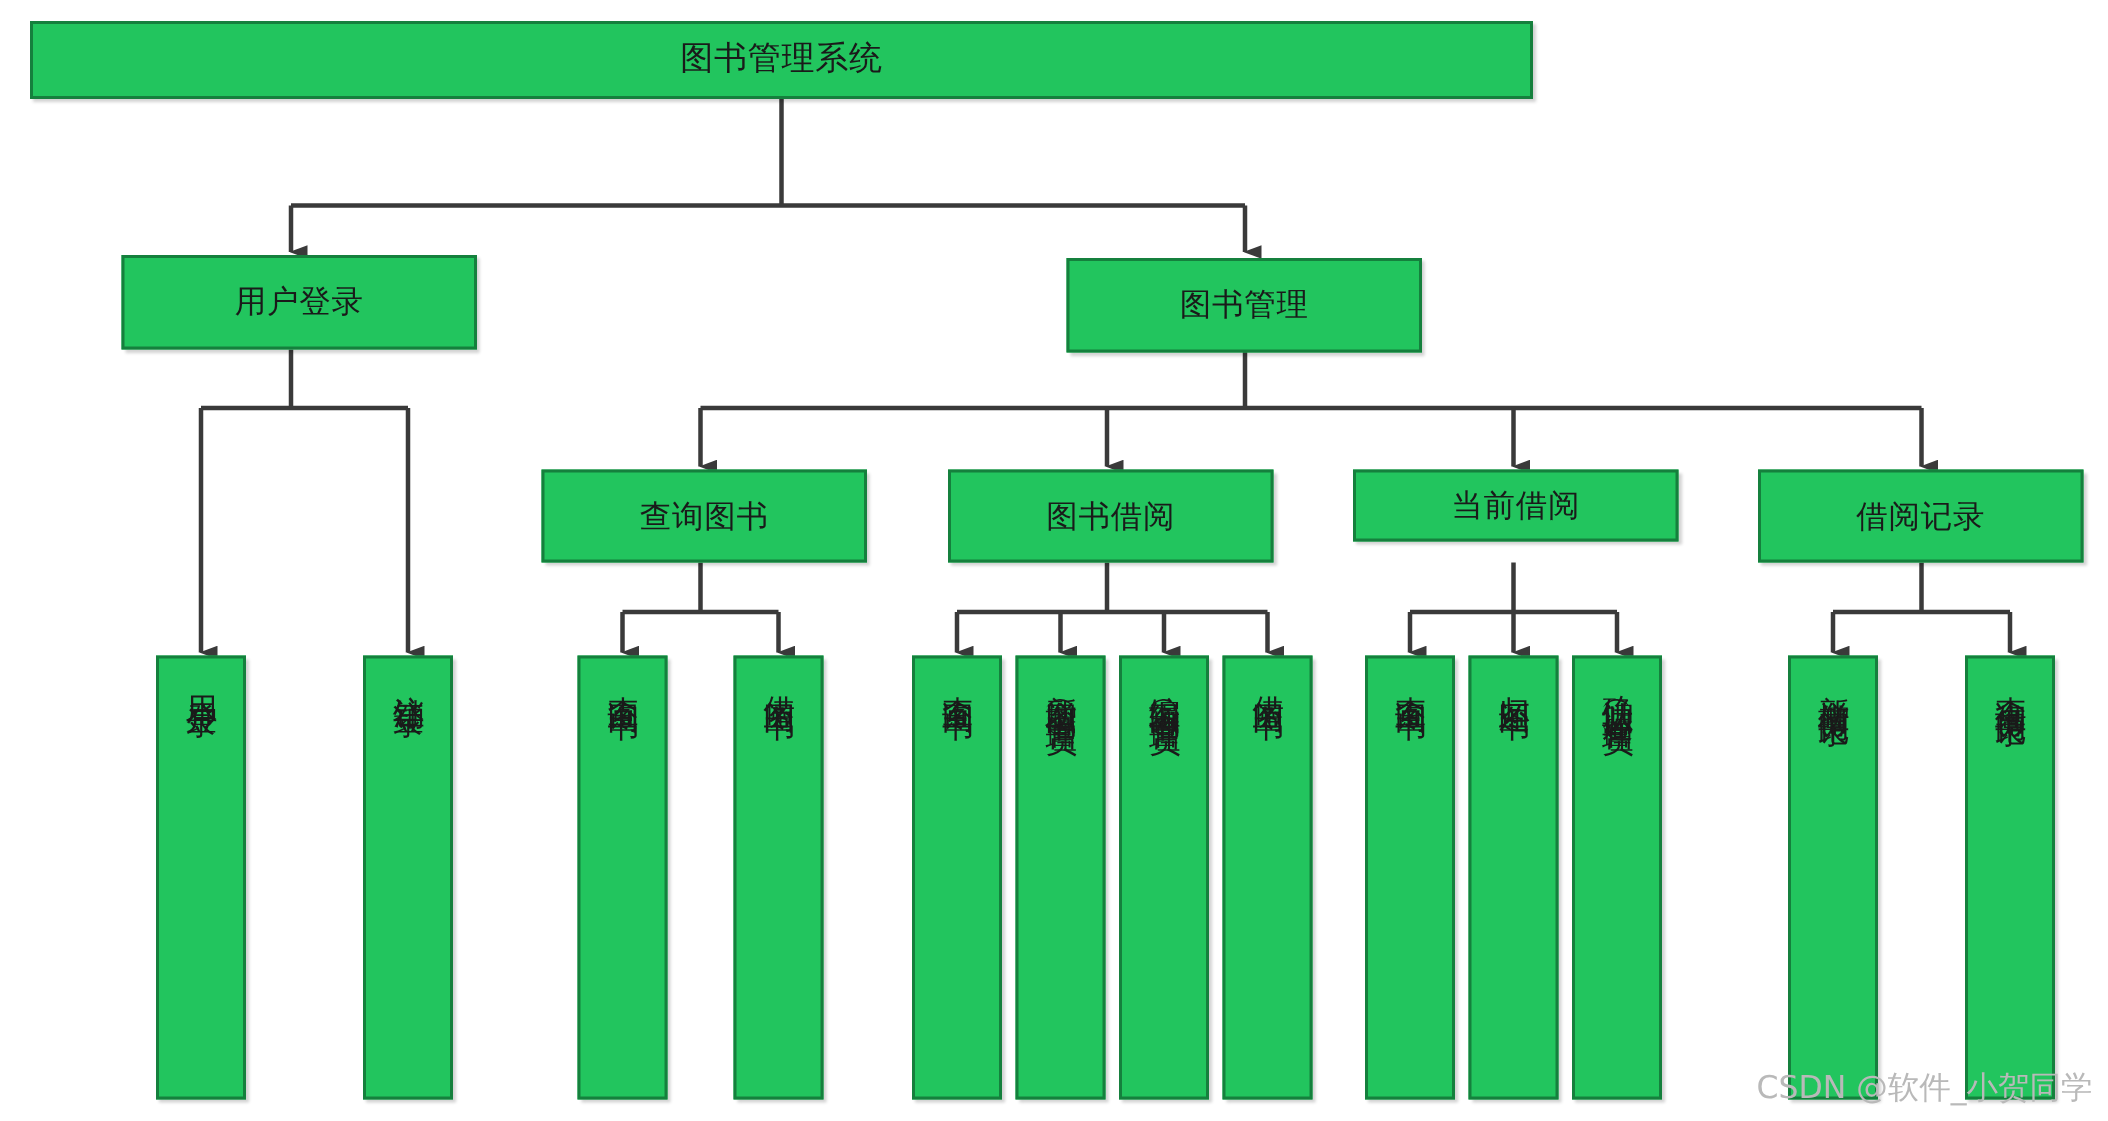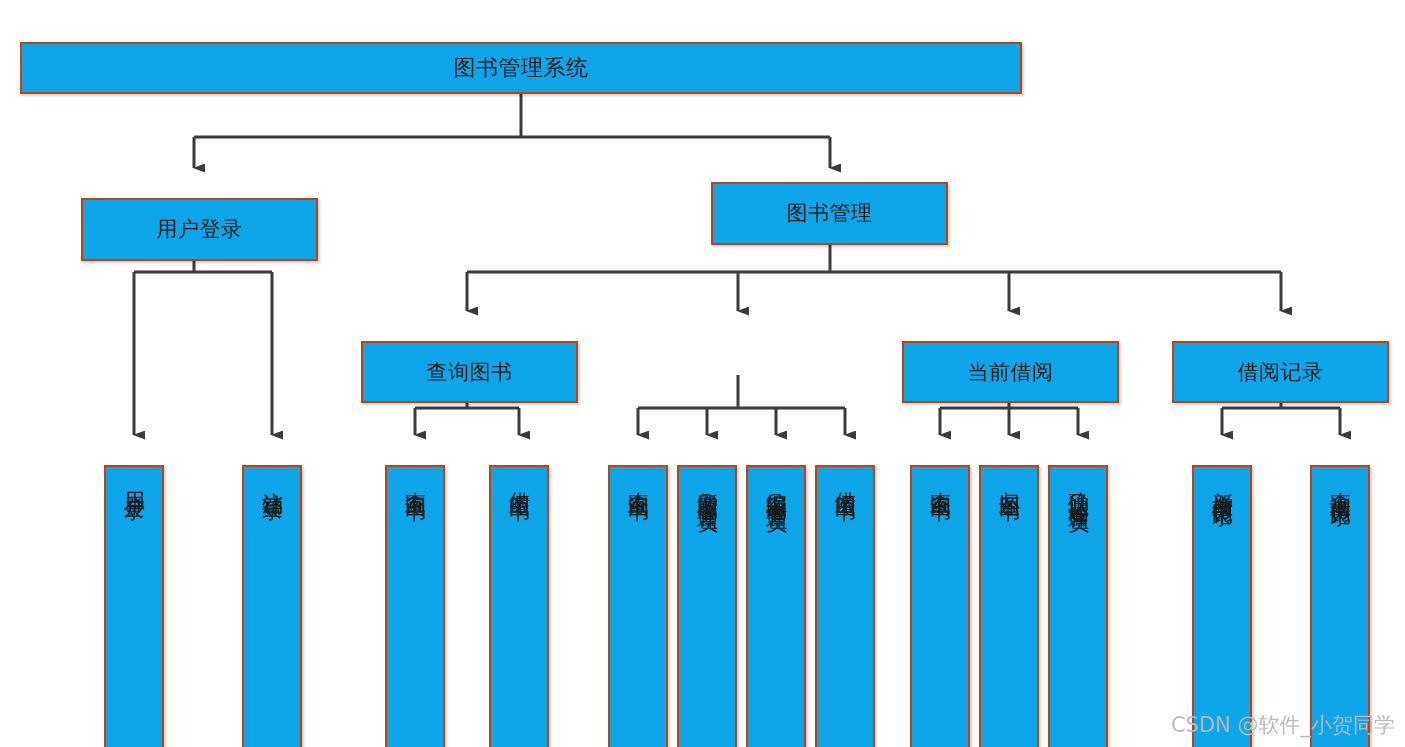--- a/index.html
+++ b/index.html
@@ -20,28 +20,27 @@
   svg#diagram-svg {
     position: absolute;
     left: 0;
     top: 0;
     width: 1405px;
     height: 747px;
   }
   .node-box {
     position: absolute;
     box-sizing: border-box;
-    border: 2px solid #c2410c;
-    background: #0ea5e9;
+    border: 2px solid #15803d;
+    background: #22c55e;
     display: flex;
     align-items: center;
     justify-content: center;
     box-shadow: 2px 2px 2px rgba(0,0,0,0.18);
     z-index: 2;
-    margin-top: 28px;
   }
   .node-label {
     font-size: 21px;
     color: #1a1a1a;
     line-height: 1.15;
     letter-spacing: 0.5px;
     white-space: nowrap;
   }
   .node-box.vertical {
     align-items: flex-start;
@@ -129,30 +128,33 @@
   </svg>
 
   <div class="node-box" style="left:20px; top:14px; width:1002px; height:52px;">
     <span class="node-label root-label">图书管理系统</span>
   </div>
 
   <div class="node-box" style="left:81px; top:170px; width:237px; height:63px;">
     <span class="node-label">用户登录</span>
   </div>
 
-  <div class="node-box" style="left:711px; top:154px; width:237px; height:63px;">
+  <div class="node-box" style="left:711px; top:172px; width:237px; height:63px;">
     <span class="node-label">图书管理</span>
   </div>
 
   <div class="node-box" style="left:361px; top:313px; width:217px; height:62px;">
     <span class="node-label">查询图书</span>
   </div>
 
-
-  <div class="node-box" style="left:902px; top:313px; width:217px; height:62px;">
+  <div class="node-box" style="left:632px; top:313px; width:217px; height:62px;">
+    <span class="node-label">图书借阅</span>
+  </div>
+
+  <div class="node-box" style="left:902px; top:313px; width:217px; height:48px;">
     <span class="node-label">当前借阅</span>
   </div>
 
   <div class="node-box" style="left:1172px; top:313px; width:217px; height:62px;">
     <span class="node-label">借阅记录</span>
   </div>
 
   <div class="node-box vertical" style="left:104px; top:437px; width:60px; height:296px;">
     <span class="node-label">用户登录</span>
   </div>

